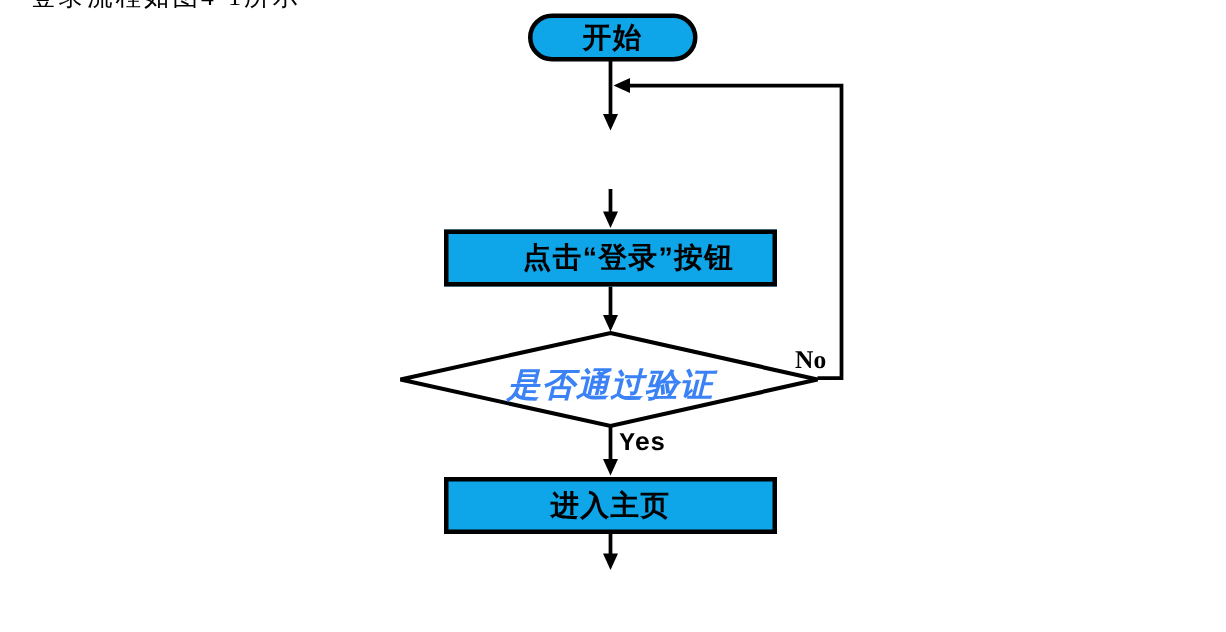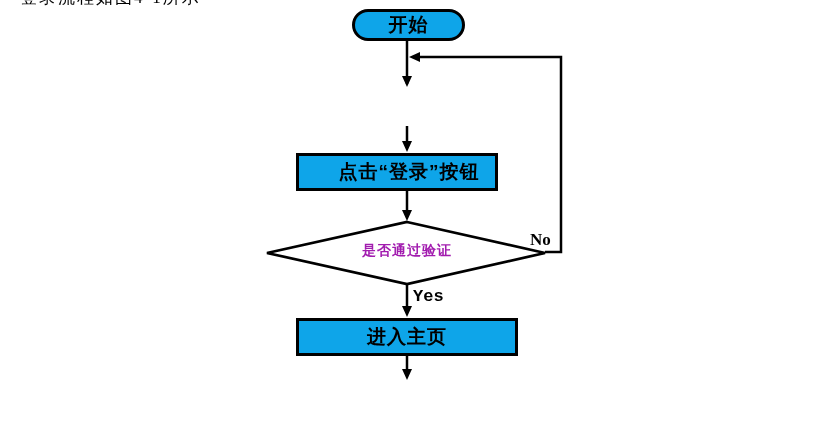--- a/index.html
+++ b/index.html
@@ -38,24 +38,25 @@
   }
   .terminator { border-radius: 18px; }
   .process { border-radius: 0; }
   .diamond-label {
     position: absolute;
     left: 297px;
     top: 242px;
     width: 220px;
     text-align: center;
     font-weight: bold;
-    font-size: 14px;
-    color: #a21caf;
+    font-size: 22px;
+    color: #3b82f6;
     letter-spacing: 1px;
     white-space: nowrap;
+    font-style: italic;
   }
   .edge-label {
     position: absolute;
     font-family: "Liberation Serif", serif;
     font-weight: bold;
     font-size: 17px;
     color: #000000;
     white-space: nowrap;
   }
   .edge-label.yes { left: 413px; top: 287px; font-family: Liberation Mono, monospace; }
@@ -117,21 +118,21 @@
 
     <g>
       <line x1="407" y1="356" x2="407" y2="376" stroke="#000" stroke-width="2.5"></line>
       <polygon points="402,369 412,369 407,380" fill="#000"></polygon>
     </g>
   </svg>
 
   <div class="node terminator" style="left:352px; top:9px; width:113px; height:32px;">开始</div>
 
 
-  <div class="node process" style="left:296px; top:153px; width:202px; height:38px;padding-left:24px;">点击“登录”按钮</div>
+  <div class="node process" style="left:296px; top:153px; width:222px; height:38px;padding-left:24px;">点击“登录”按钮</div>
 
   <div class="diamond-label">是否通过验证</div>
 
   <div class="node process" style="left:296px; top:318px; width:222px; height:38px;">进入主页</div>
 
 
   <div class="edge-label yes">Yes</div>
   <div class="edge-label no">No</div>
 
 

